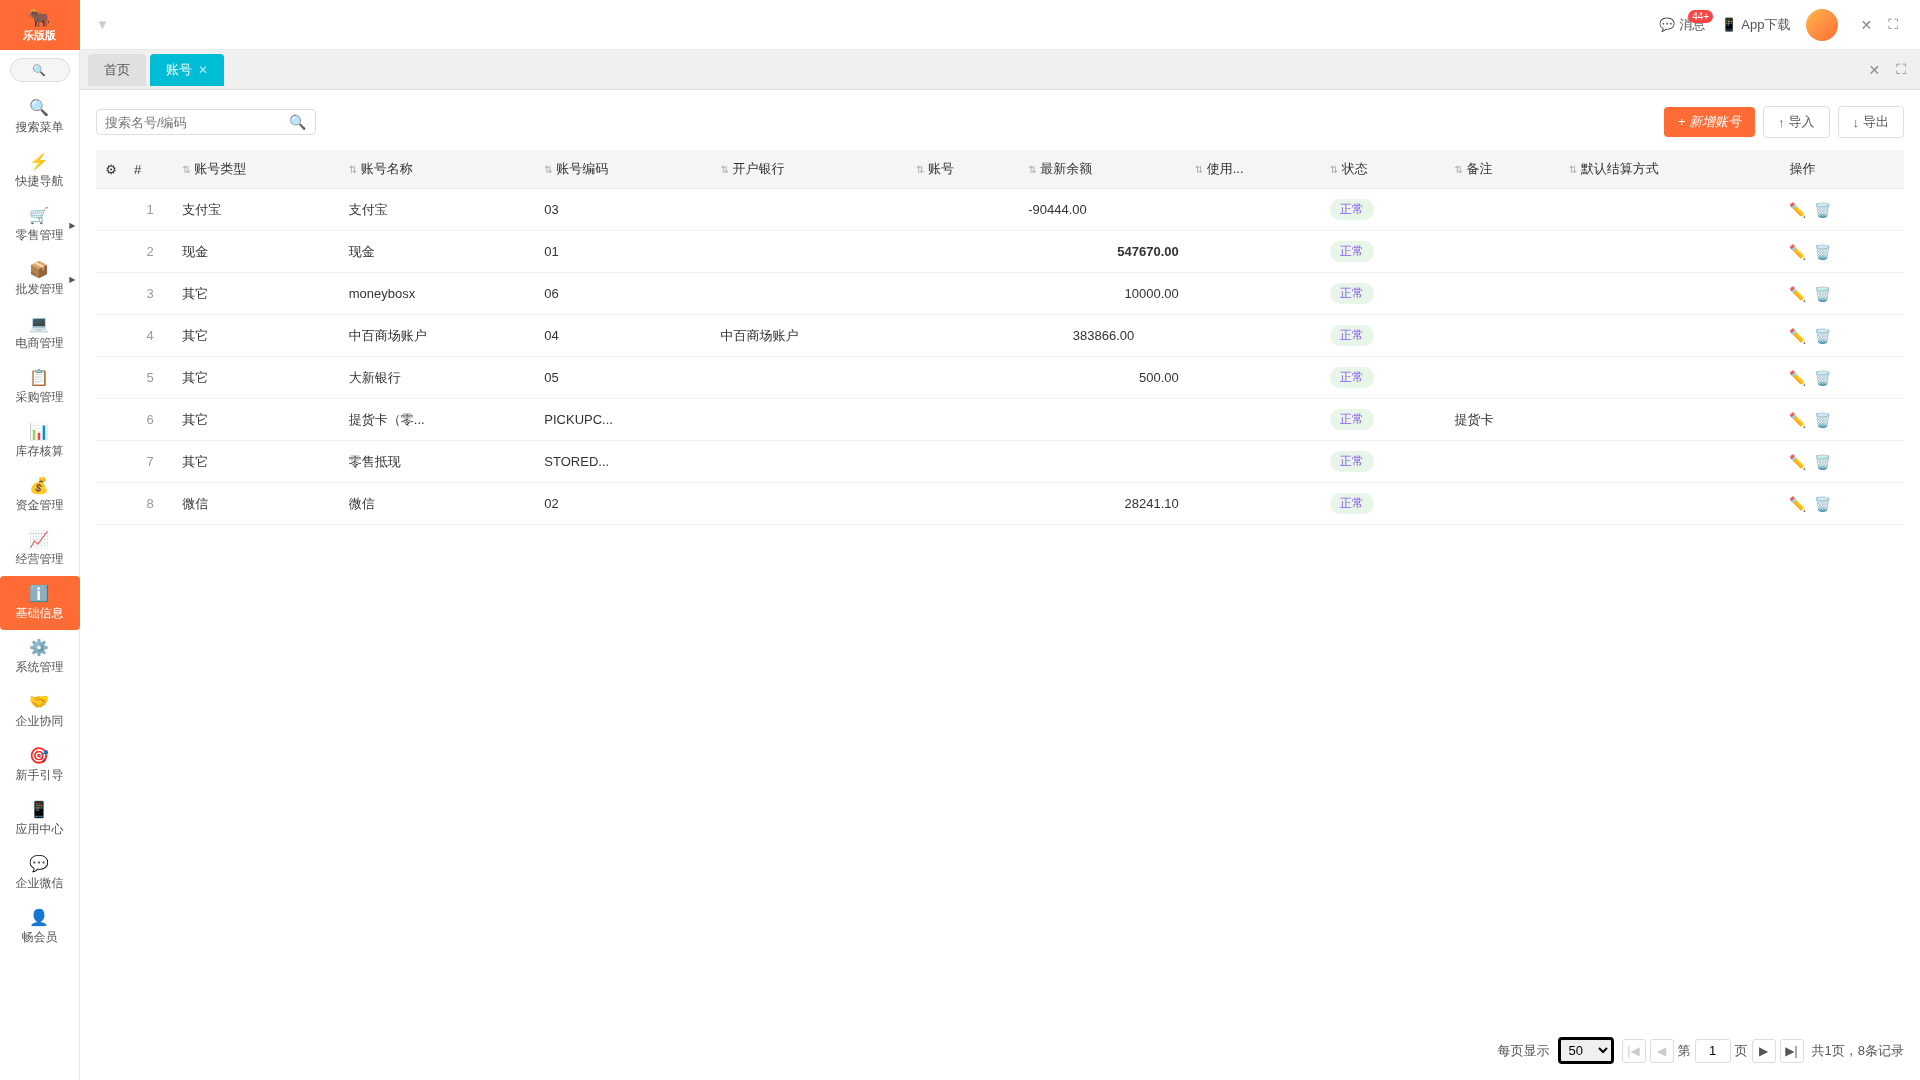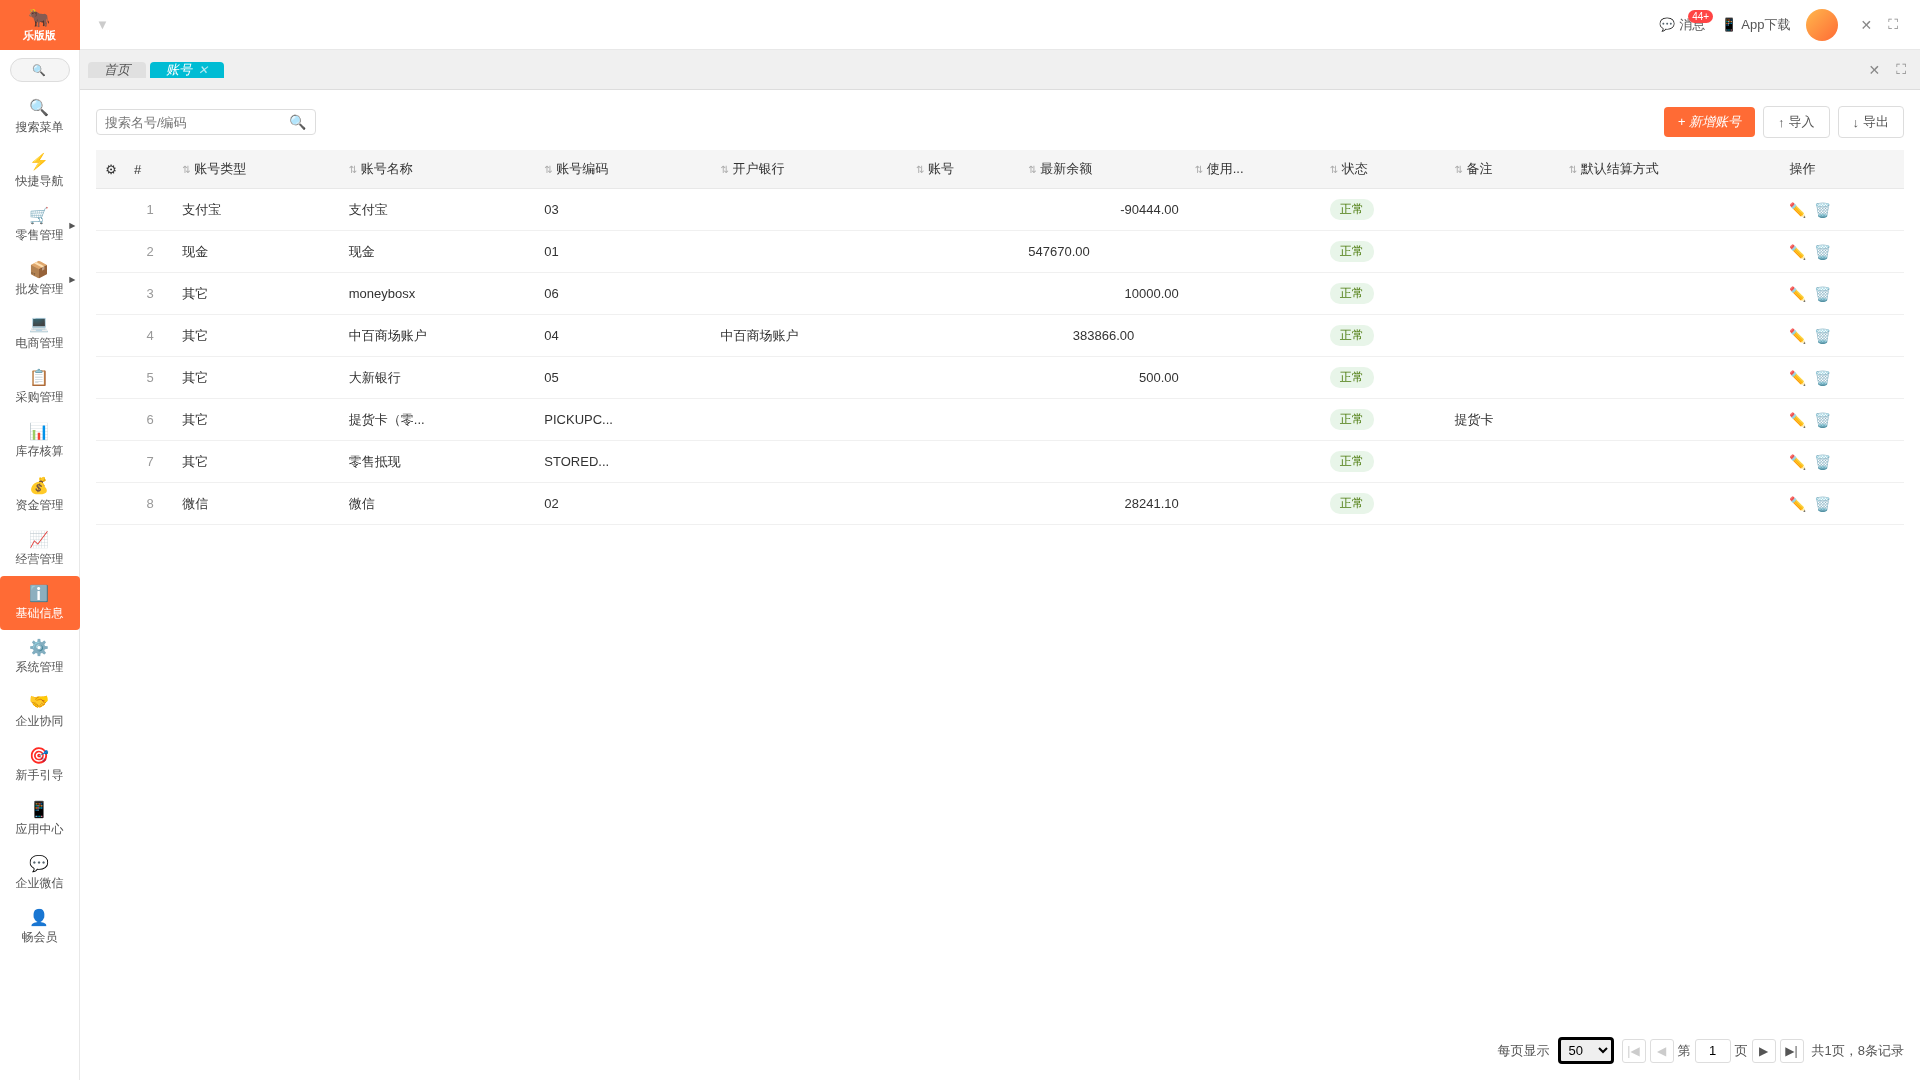--- a/index.html
+++ b/index.html
@@ -111,31 +111,30 @@
       height: 40px;
       background: #f0f0f0;
       display: flex;
       align-items: center;
       padding: 0 8px;
       gap: 4px;
       flex-shrink: 0;
       border-bottom: 1px solid #ddd;
     }
     .tab {
-      height: 16px;
+      height: 32px;
       padding: 0 16px;
       border-radius: 4px 4px 0 0;
       display: flex;
       align-items: center;
       cursor: pointer;
       font-size: 13px;
       gap: 6px;
       background: #e0e0e0;
       color: #555;
-      font-style: italic;
     }
     .tab.active {
       background: #00bcd4;
       color: white;
     }
     .tab-close {
       font-size: 12px;
       opacity: 0.7;
     }
 
@@ -221,21 +220,21 @@
     thead th .sort-icon { color: #aaa; font-size: 10px; }
     tbody tr { border-bottom: 1px solid #f0f0f0; }
     tbody td { padding: 10px 8px; color: #333; vertical-align: middle; }
     .row-num { color: #999; text-align: center; }
     .status-badge {
       display: inline-block;
       padding: 2px 10px;
       border-radius: 10px;
       font-size: 12px;
       background: #e8f5e9;
-      color: #4d7c0f;
+      color: #8b5cf6;
     }
     .action-icons { display: flex; gap: 8px; }
     .action-icon { color: #aaa; cursor: pointer; font-size: 14px; }
     .th-settings { width: 30px; text-align: center; cursor: pointer; }
 
     
     .pagination {
       display: flex;
       align-items: center;
       justify-content: flex-end;
@@ -451,41 +450,41 @@
         </thead>
         <tbody id="table-body">
         <tr>
       <td class="row-num"></td>
       <td class="row-num">1</td>
       <td>支付宝</td>
       <td>支付宝</td>
       <td>03</td>
       <td></td>
       <td></td>
-      <td style="text-align:right;">-90444.00</td>
+      <td style="">-90444.00</td>
       <td></td>
       <td><span class="status-badge">正常</span></td>
       <td></td>
       <td></td>
       <td>
         <div class="action-icons">
           <span class="action-icon" title="编辑">✏️</span>
           <span class="action-icon" title="删除">🗑️</span>
         </div>
       </td>
     </tr>
             <tr>
       <td class="row-num"></td>
       <td class="row-num">2</td>
       <td>现金</td>
       <td>现金</td>
       <td>01</td>
       <td></td>
       <td></td>
-      <td style="text-align:left;">547670.00</td>
+      <td style="text-align:right;font-weight:bold;">547670.00</td>
       <td></td>
       <td><span class="status-badge">正常</span></td>
       <td></td>
       <td></td>
       <td>
         <div class="action-icons">
           <span class="action-icon" title="编辑">✏️</span>
           <span class="action-icon" title="删除">🗑️</span>
         </div>
       </td>

